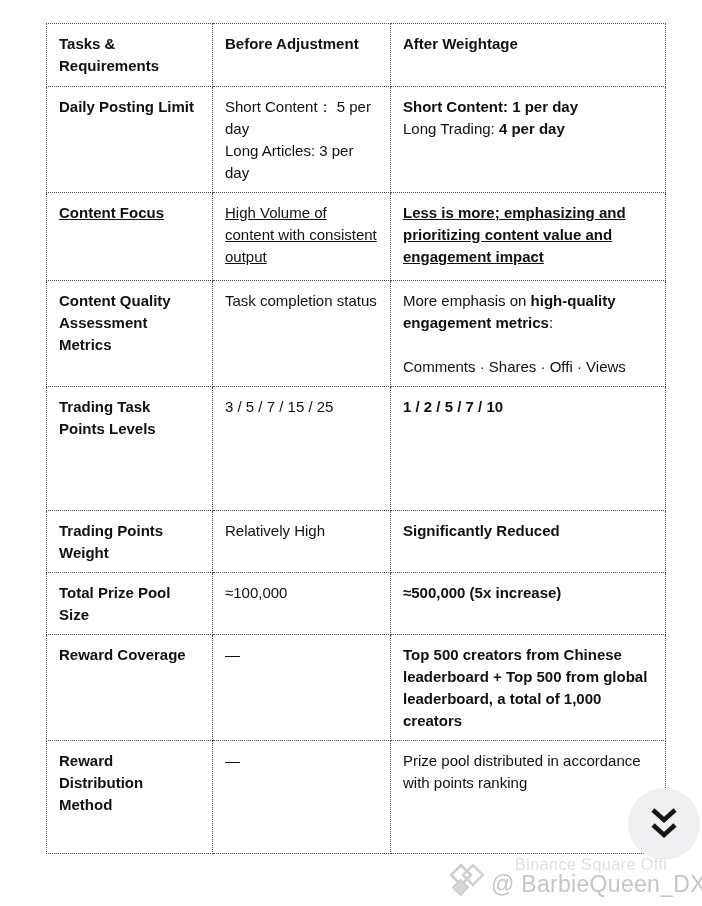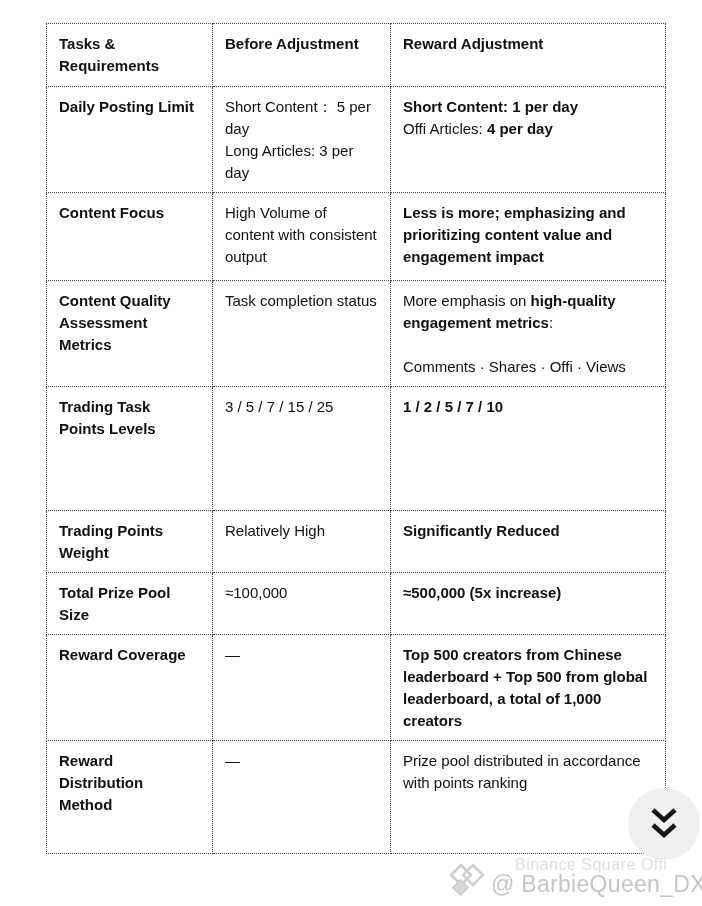--- a/index.html
+++ b/index.html
@@ -25,21 +25,21 @@
     padding:9px 12px 8px 12px;
     font-size:15px;
     line-height:22px;
     color:#111111;
     word-wrap:break-word;
   }
   table.cmp th{font-weight:700;}
   col.c1{width:166px;} col.c2{width:178px;} col.c3{width:275px;}
   thead tr{height:63px;}
   tbody tr:nth-child(1){height:105px;}
-  tbody tr:nth-child(2){height:88px;}
+  tbody tr:nth-child(2){height:88px;text-decoration:underline;}
   tbody tr:nth-child(3){height:84px;}
   tbody tr:nth-child(4){height:124px;}
   tbody tr:nth-child(5){height:62px;}
   tbody tr:nth-child(6){height:62px;}
   tbody tr:nth-child(7){height:60px;}
   tbody tr:nth-child(8){height:113px;}
   tbody tr:nth-child(9){height:84px;}
   td.c-task{font-weight:700;}
   .para{min-height:0;}
   .para.blank{height:22px;}
@@ -79,35 +79,35 @@
   <table class="cmp">
     <colgroup>
         <col class="c1">
         <col class="c2">
         <col class="c3">
       </colgroup>
     <thead>
       <tr>
         <th>Tasks &amp; Requirements</th>
         <th>Before Adjustment</th>
-        <th>Reward Adjustment</th>
+        <th>After Weightage</th>
       </tr>
     </thead>
     <tbody>
         <tr>
           <td class="c-task">
             <div class="para"><b>Daily Posting Limit</b></div>
           </td>
           <td class="c-before">
             <div class="para"><span>Short Content：  5 per day</span></div>
             <div class="para"><span>Long Articles: 3 per day</span></div>
           </td>
           <td class="c-after">
             <div class="para"><b>Short Content: 1 per day</b></div>
-            <div class="para"><span>Offi Articles: </span><b>4 per day</b></div>
+            <div class="para"><span>Long Trading: </span><b>4 per day</b></div>
           </td>
         </tr>
         <tr>
           <td class="c-task">
             <div class="para"><b>Content Focus</b></div>
           </td>
           <td class="c-before">
             <div class="para"><span>High Volume of content with consistent output</span></div>
           </td>
           <td class="c-after">

